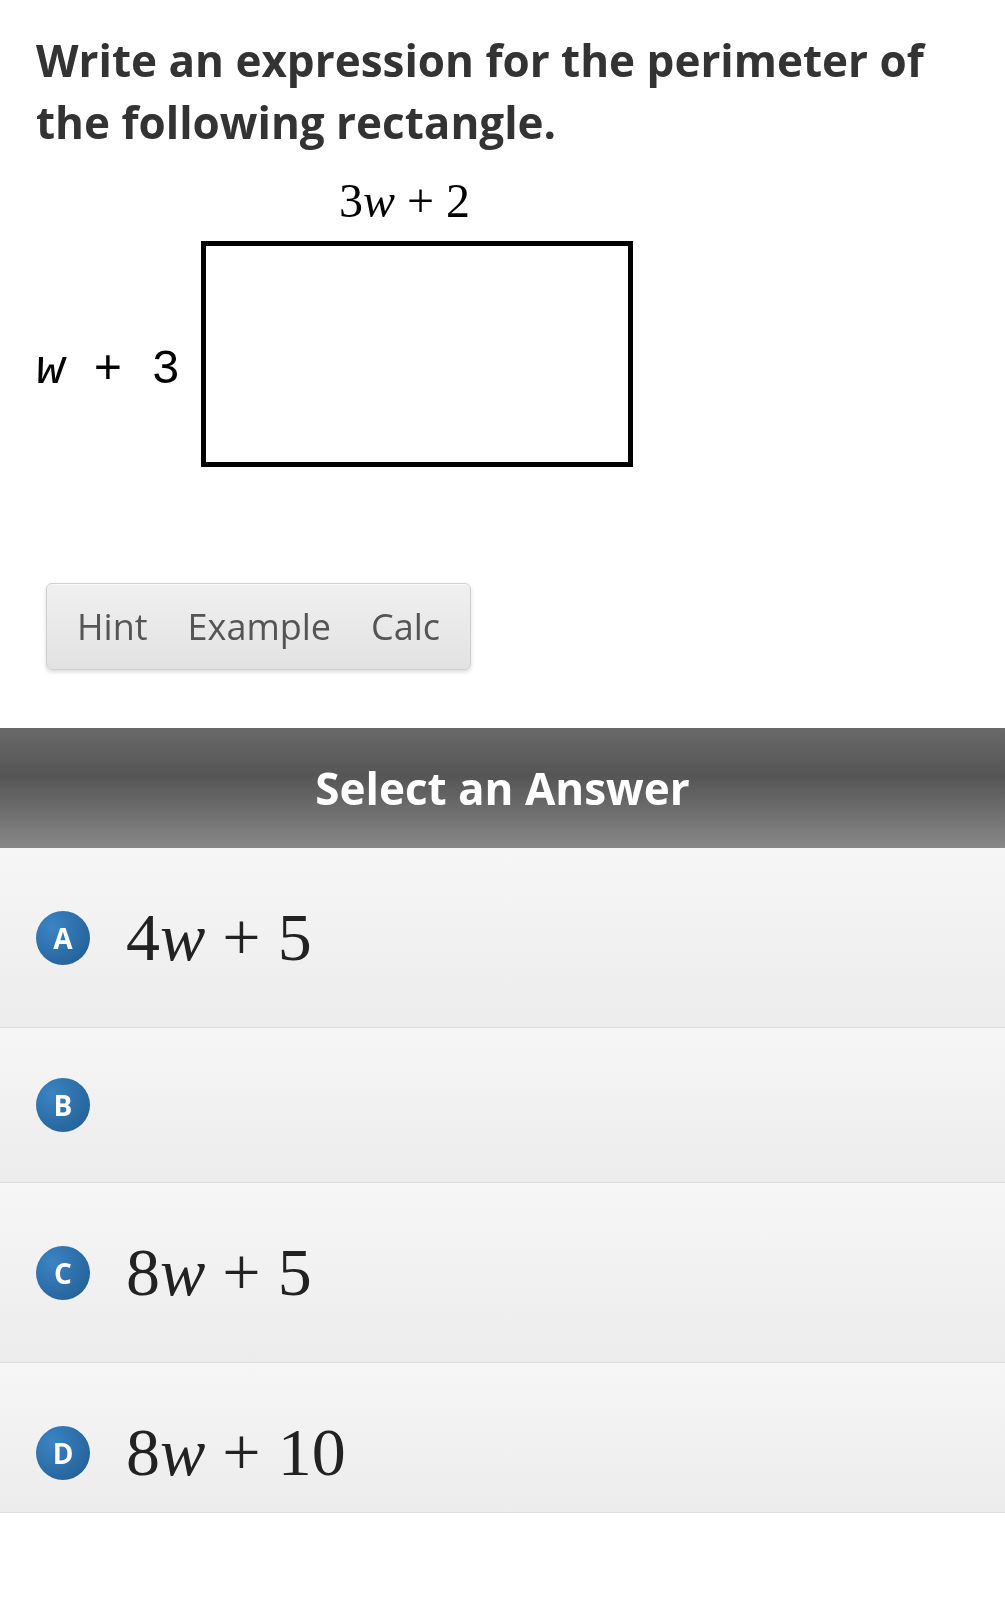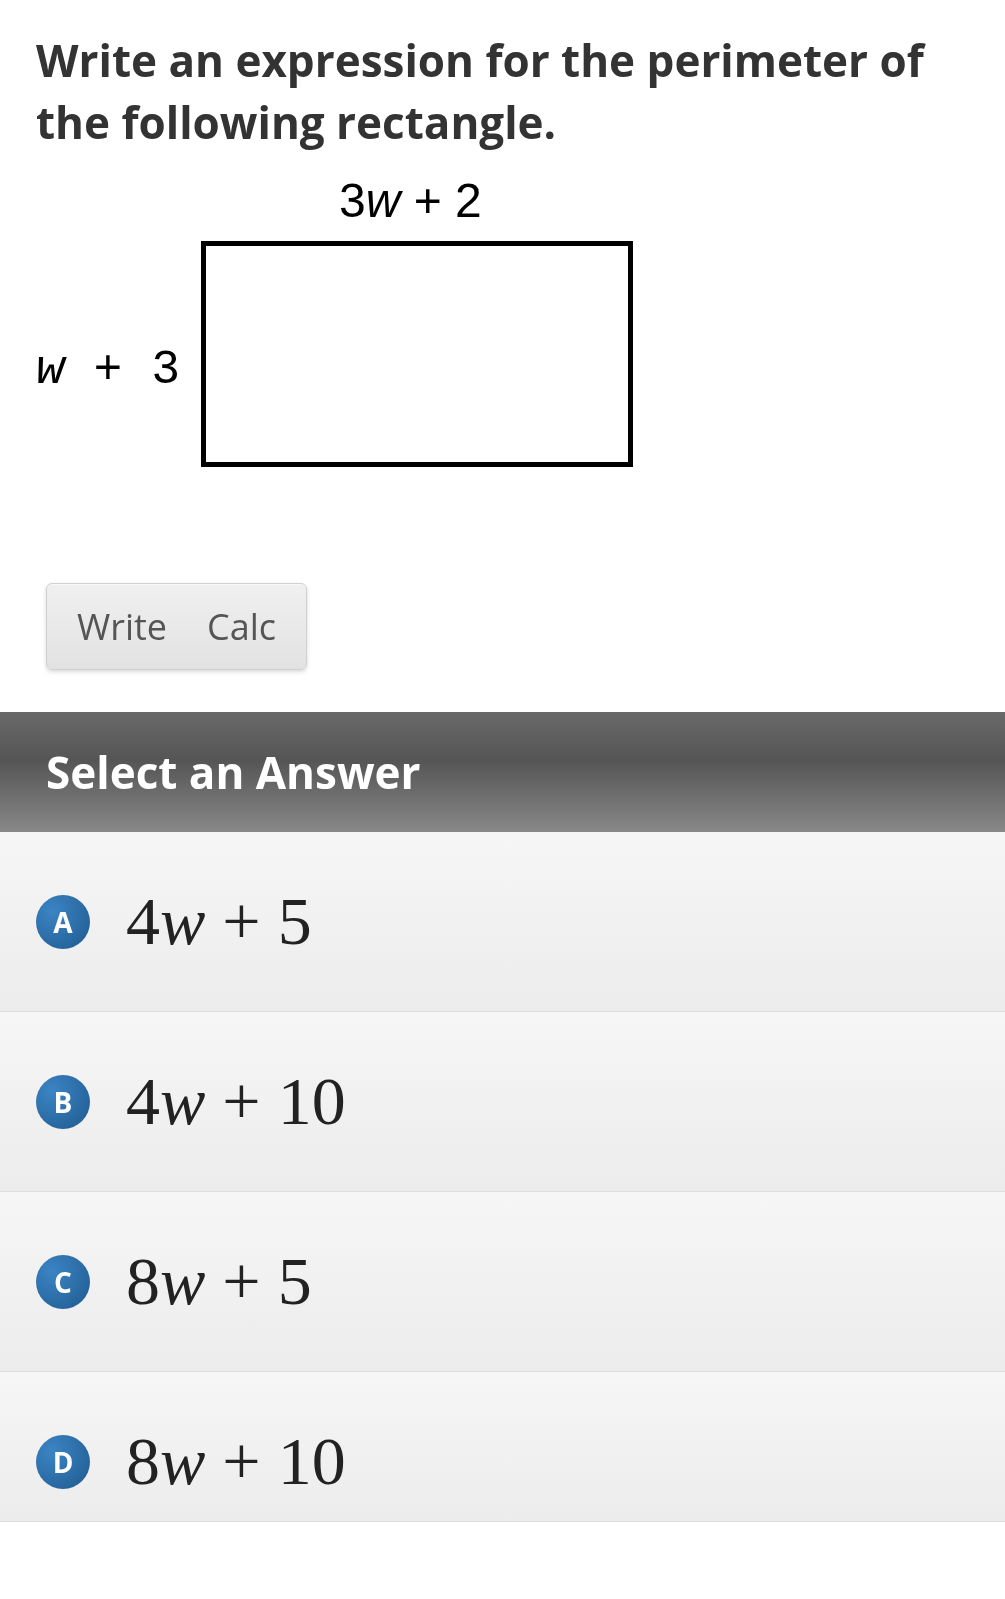--- a/index.html
+++ b/index.html
@@ -23,21 +23,21 @@
     }
     .figure-container {
       margin-top: 20px;
       position: relative;
       height: 340px;
     }
     .top-label {
       position: absolute;
       top: 0;
       left: 303px;
-      font-family: Liberation Sans, sans-serif;
+      font-family: Liberation Serif, serif;
       font-size: 48px;
       color: #000;
     }
     .top-label .var {
       font-style: italic;
     }
     .left-label {
       position: absolute;
       top: 170px;
       left: 0;
@@ -71,21 +71,22 @@
       font-size: 36px;
       color: #555;
       background: transparent;
       border: none;
       cursor: pointer;
       font-family: inherit;
     }
     .select-header {
       background: linear-gradient(to bottom, #696969 0%, #555 40%, #888 100%);
       padding: 30px 46px;
-      margin-top: 42px;
+      margin-top: 58px;
+      text-align: center;
     }
     .select-header-text {
       color: #fff;
       font-size: 44px;
       font-weight: 700;
     }
     .answers {
       background: #eaeaea;
     }
     .answer-option {
@@ -136,40 +137,38 @@
       <span>3</span><span class="var">w</span><span> + 2</span>
     </div>
     <div class="left-label">
       <span class="var">w</span><span> + 3</span>
     </div>
     <div class="rectangle"></div>
   </div>
 </div>
 
 <div class="toolbar">
-  <button class="toolbar-btn">Write</button>
+  <button class="toolbar-btn">Hint</button>
+  <button class="toolbar-btn">Example</button>
   <button class="toolbar-btn">Calc</button>
 </div>
 
 <div class="select-header">
   <div class="select-header-text">Select an Answer</div>
 </div>
 
 <div class="answers">
   <div class="answer-option">
     <div class="badge">A</div>
     <div class="answer-text">
       <span>4</span><span class="var">w</span><span> + 5</span>
     </div>
   </div>
   <div class="answer-option">
     <div class="badge">B</div>
-    <div class="answer-text">
-      <span>4</span><span class="var">w</span><span> + 10</span>
-    </div>
   </div>
   <div class="answer-option">
     <div class="badge">C</div>
     <div class="answer-text">
       <span>8</span><span class="var">w</span><span> + 5</span>
     </div>
   </div>
   <div class="answer-option">
     <div class="badge">D</div>
     <div class="answer-text">

